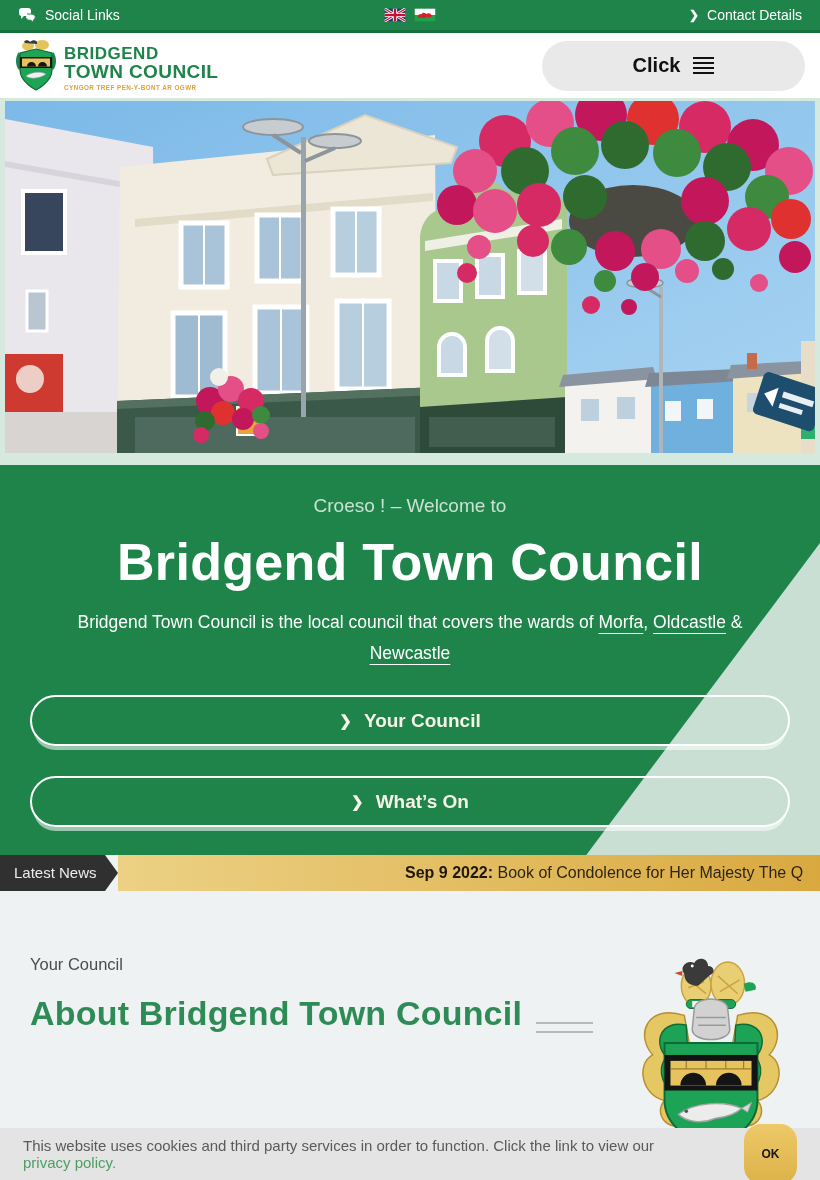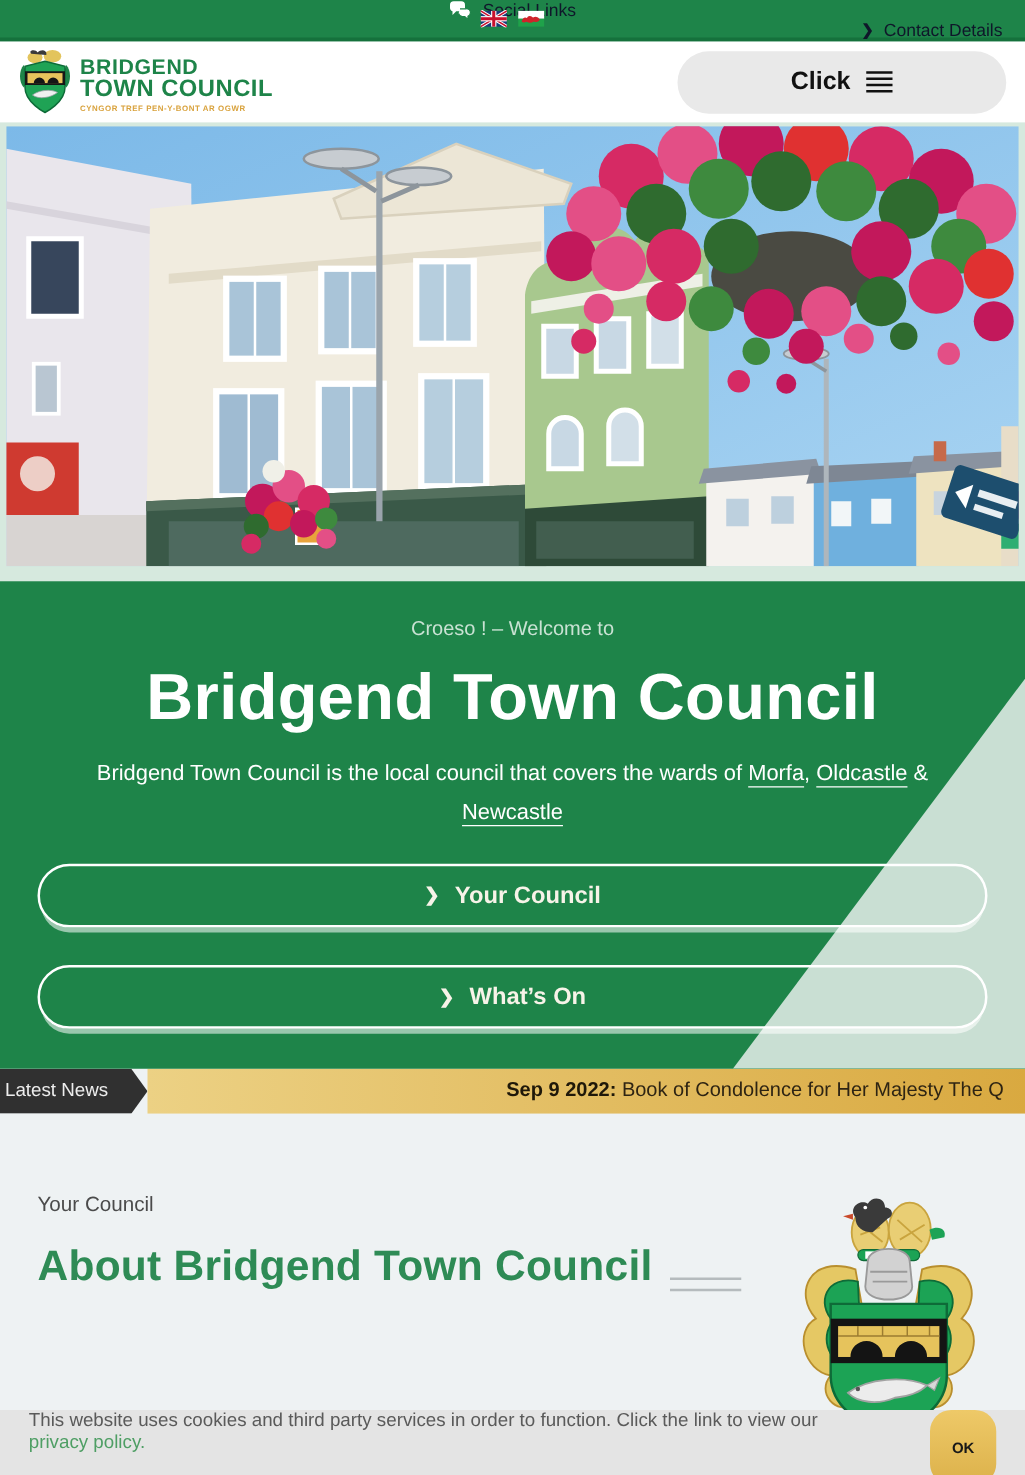--- a/index.html
+++ b/index.html
@@ -2,21 +2,21 @@
 <html><head>
 <meta charset="utf-8">
 <style>
   * { margin:0; padding:0; box-sizing:border-box; }
   html,body { width:820px; height:1180px; overflow:hidden; background:#eef2f3;
               font-family:"Liberation Sans", sans-serif; }
 
   
   .topbar { height:33px; background:#1e8449; border-bottom:3px solid #15713c;
             display:flex; align-items:center; padding:0 18px; position:relative;
-            color:#0f172a; font-size:14px;flex-direction:column; }
+            color:#ffffff; font-size:14px; }
   .topbar .left, .topbar .right { display:flex; align-items:center; gap:8px; }
   .topbar .right { margin-left:auto; }
   .flags { position:absolute; left:50%; top:50%; transform:translate(-50%,-50%);
            display:flex; gap:9px; }
   .flag { width:21px; height:14px; display:block; }
   .chev { font-size:12px; font-weight:bold; line-height:1; }
 
   
   .header { height:65px; background:#fff; display:flex; align-items:center;
             justify-content:space-between; padding:0 15px; }
@@ -34,54 +34,54 @@
   
   .hero { height:367px; background:#d6e9de; padding:3px 5px 12px; }
   .hero svg { display:block; width:810px; height:352px; }
 
   
   .welcome { position:relative; height:390px; background:#1e8449; overflow:hidden;
              text-align:center; color:#fff; padding-top:30px; }
   .welcome .diag { position:absolute; inset:0; background:#c9dfd3;
                    clip-path:polygon(100% 20%, 100% 100%, 71.5% 100%); }
   .welcome .content { position:relative; z-index:1; }
-  .eyebrow { font-size:16px; color:#c9e2d3; font-weight:400; margin-bottom:15px; }
+  .eyebrow { font-size:19px; color:#c9e2d3; font-weight:400; margin-bottom:15px; }
   .welcome h1 { font-size:52px; font-weight:800; letter-spacing:.3px; margin-bottom:15px; }
   .desc { font-size:17.5px; line-height:1.78; width:700px; margin:12px auto 26px; }
   .desc a { color:#fff; text-decoration:underline; text-underline-offset:5px;
             text-decoration-thickness:1px; }
   .pill-btn { display:flex; align-items:center; justify-content:center; gap:12px;
               width:760px; height:51px; margin:0 auto 30px; background:transparent;
               border:2px solid #fff; border-radius:26px; color:#f7f3e8;
               font-family:inherit; font-size:19px; font-weight:700; cursor:pointer;
               box-shadow:0 7px 0 -3px rgba(255,255,255,.55); }
   .pill-btn .chev { font-size:15px; color:#f7f3e8; }
 
   
   .news { height:36px; display:flex; }
   .news-label { flex:0 0 118px; background:#303030; color:#ededed; font-size:15px;
-                line-height:36px; padding-left:4px; cursor:pointer;
+                line-height:36px; padding-left:14px; cursor:pointer;
                 clip-path:polygon(0 0, calc(100% - 13px) 0, 100% 50%, calc(100% - 13px) 100%, 0 100%); }
   .news-strip { flex:1; background:linear-gradient(90deg,#ecd184 0%,#d9a940 100%);
                 line-height:36px; font-size:16px; color:#2e2413; white-space:nowrap;
                 overflow:hidden; padding-left:287px; cursor:pointer; }
   .news-strip b { color:#1f1809; font-weight:800; }
 
   
   .about { position:relative; height:289px; background:#eef2f3; padding:64px 0 0 30px; }
   .about-eyebrow { font-size:16.5px; color:#4b4b4b; margin-bottom:20px; }
   .about-title-row { display:flex; align-items:flex-end; gap:14px; }
   .about-title { font-size:34px; font-weight:800; color:#2e8b55; letter-spacing:.2px; }
   .title-lines { display:flex; flex-direction:column; gap:7px; }
   .title-lines i { display:block; width:57px; height:2px; background:#b5bbbd; }
   .crest { position:absolute; right:25px; top:62px; }
 
   
   .cookie { position:fixed; left:0; bottom:0; width:820px; height:52px; background:#e4e4e4;
-            display:flex; align-items:flex-start; padding:0 23px; z-index:50;
+            display:flex; align-items:center; padding:0 23px; z-index:50;
             font-size:15px; color:#5a5a5a;gap:44px; }
   .cookie a { color:#4e9e64; text-decoration:none; }
   .ok-btn { margin-left:auto; width:57px; height:60px; border:none; border-radius:17px;
             background:linear-gradient(180deg,#eec968,#dcb14a); color:#181818;
             font-family:inherit; font-size:12px; font-weight:800; cursor:pointer; }
 </style>
 </head>
 <body>
 
 <div class="topbar">

